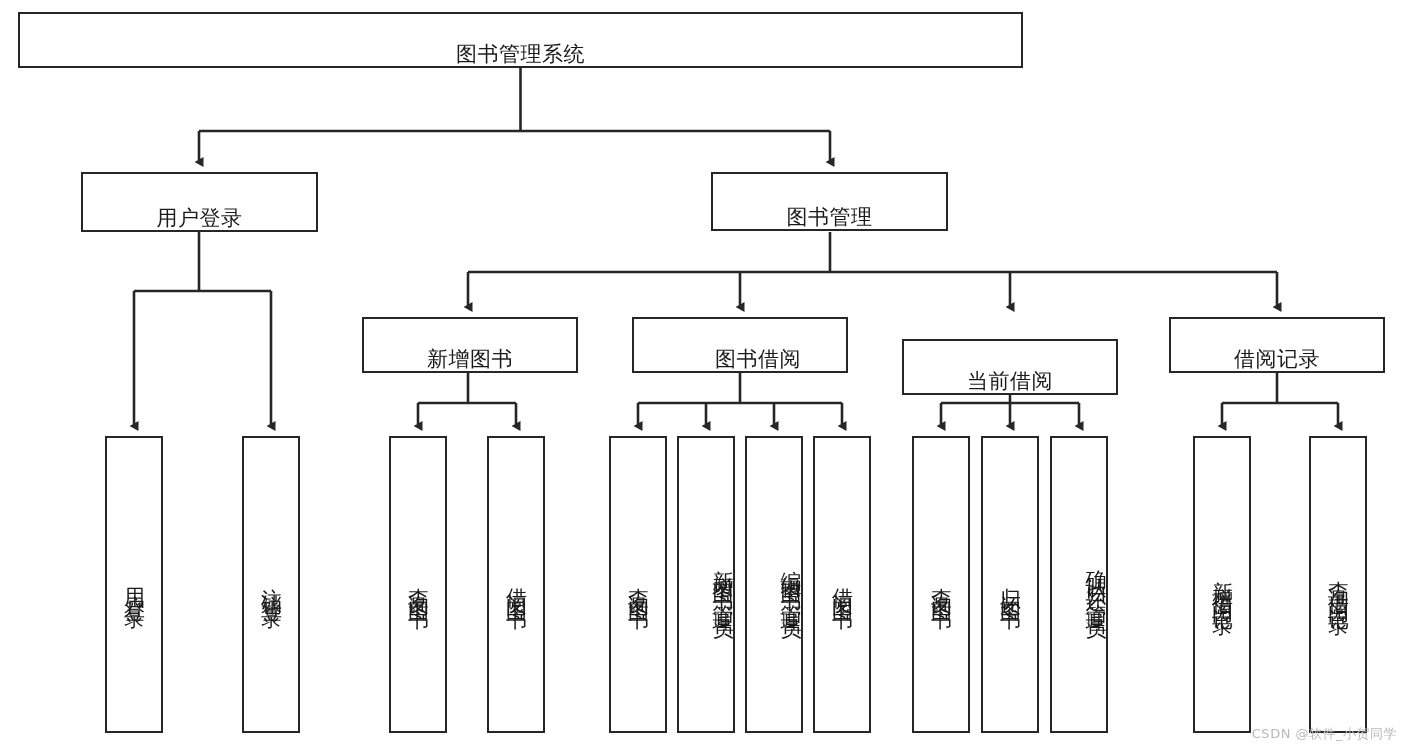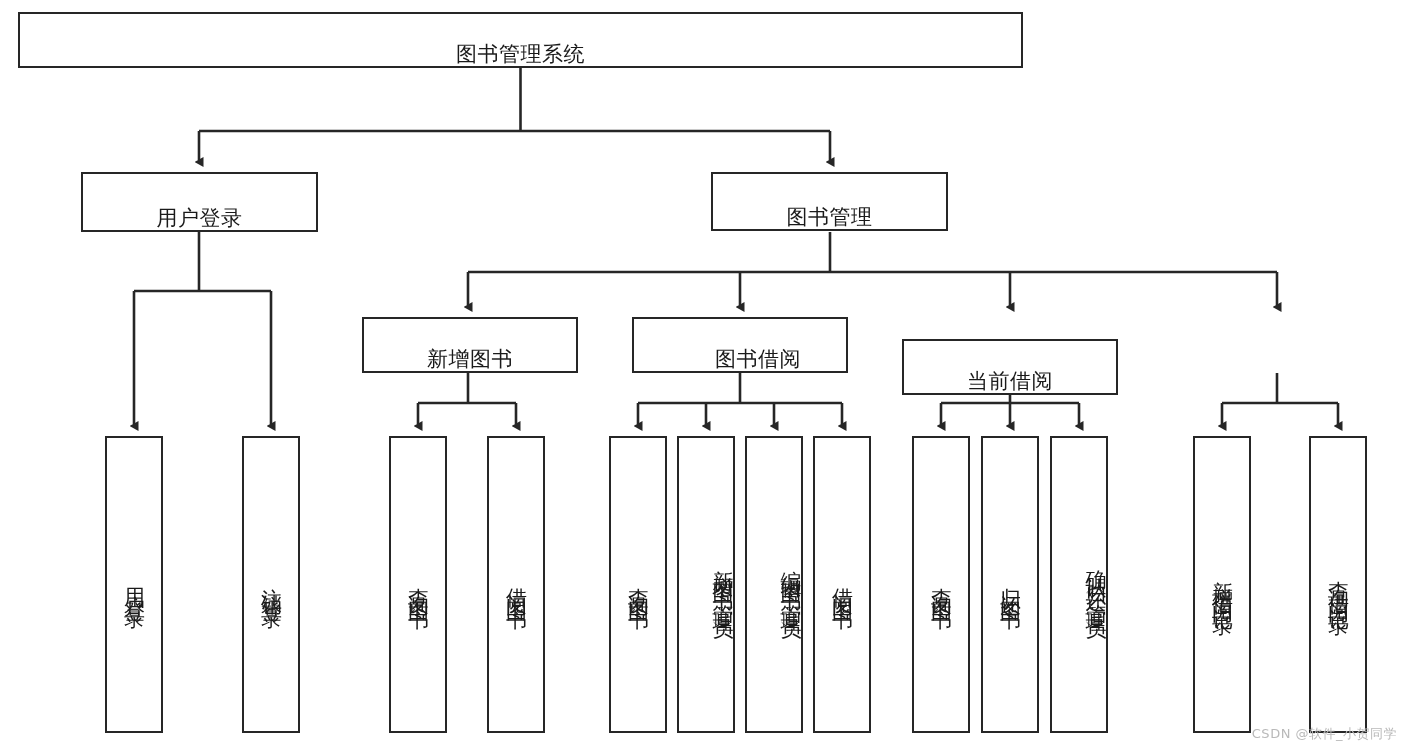--- a/index.html
+++ b/index.html
@@ -141,20 +141,23 @@
 
   <div class="node h" style="left:362px; top:317px; width:216px; height:56px;">
     <span>新增图书</span>
   </div>
   <div class="node h" style="left:632px; top:317px; width:216px; height:56px;padding-left:36px;">
     <span>图书借阅</span>
   </div>
   <div class="node h" style="left:902px; top:317px; width:216px; height:56px;margin-top:22px;">
     <span>当前借阅</span>
   </div>
+  <div class="node h" style="left:1169px; top:317px; width:216px; height:56px;">
+    <span>借阅记录</span>
+  </div>
 
   <div class="node v midalign" style="left:105px; top:436px; width:58px; height:297px;">
     <span class="vtext">用户登录</span>
   </div>
   <div class="node v midalign" style="left:242px; top:436px; width:58px; height:297px;">
     <span class="vtext">注销登录</span>
   </div>
 
   <div class="node v midalign" style="left:389px; top:436px; width:58px; height:297px;">
     <span class="vtext">查询图书</span>

